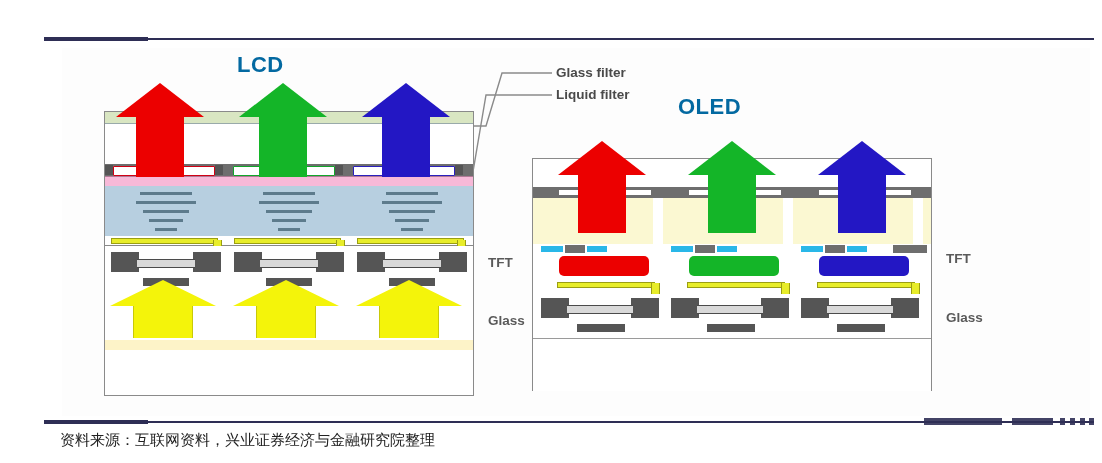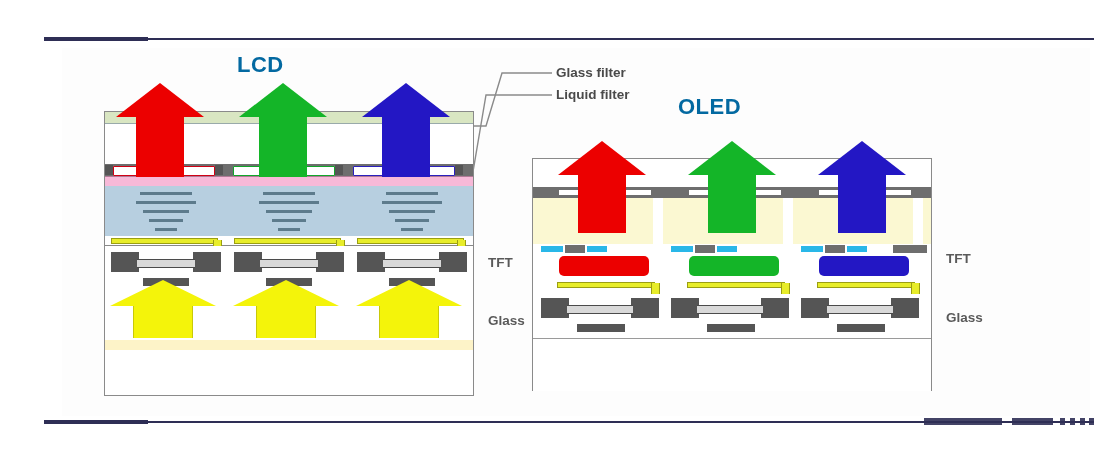--- a/index.html
+++ b/index.html
@@ -345,14 +345,15 @@
     <div class="lbl light" style="left:884px;top:203px;">TFT</div>
     <div class="lbl light" style="left:884px;top:262px;">Glass</div>
 
   </div>
 
   <div class="rule bottom">
     <div class="thick"></div>
     <div class="dots"></div>
   </div>
 
+  <div class="source">资料来源：互联网资料，兴业证券经济与金融研究院整理</div>
 
 </div>
 
 </body></html>

